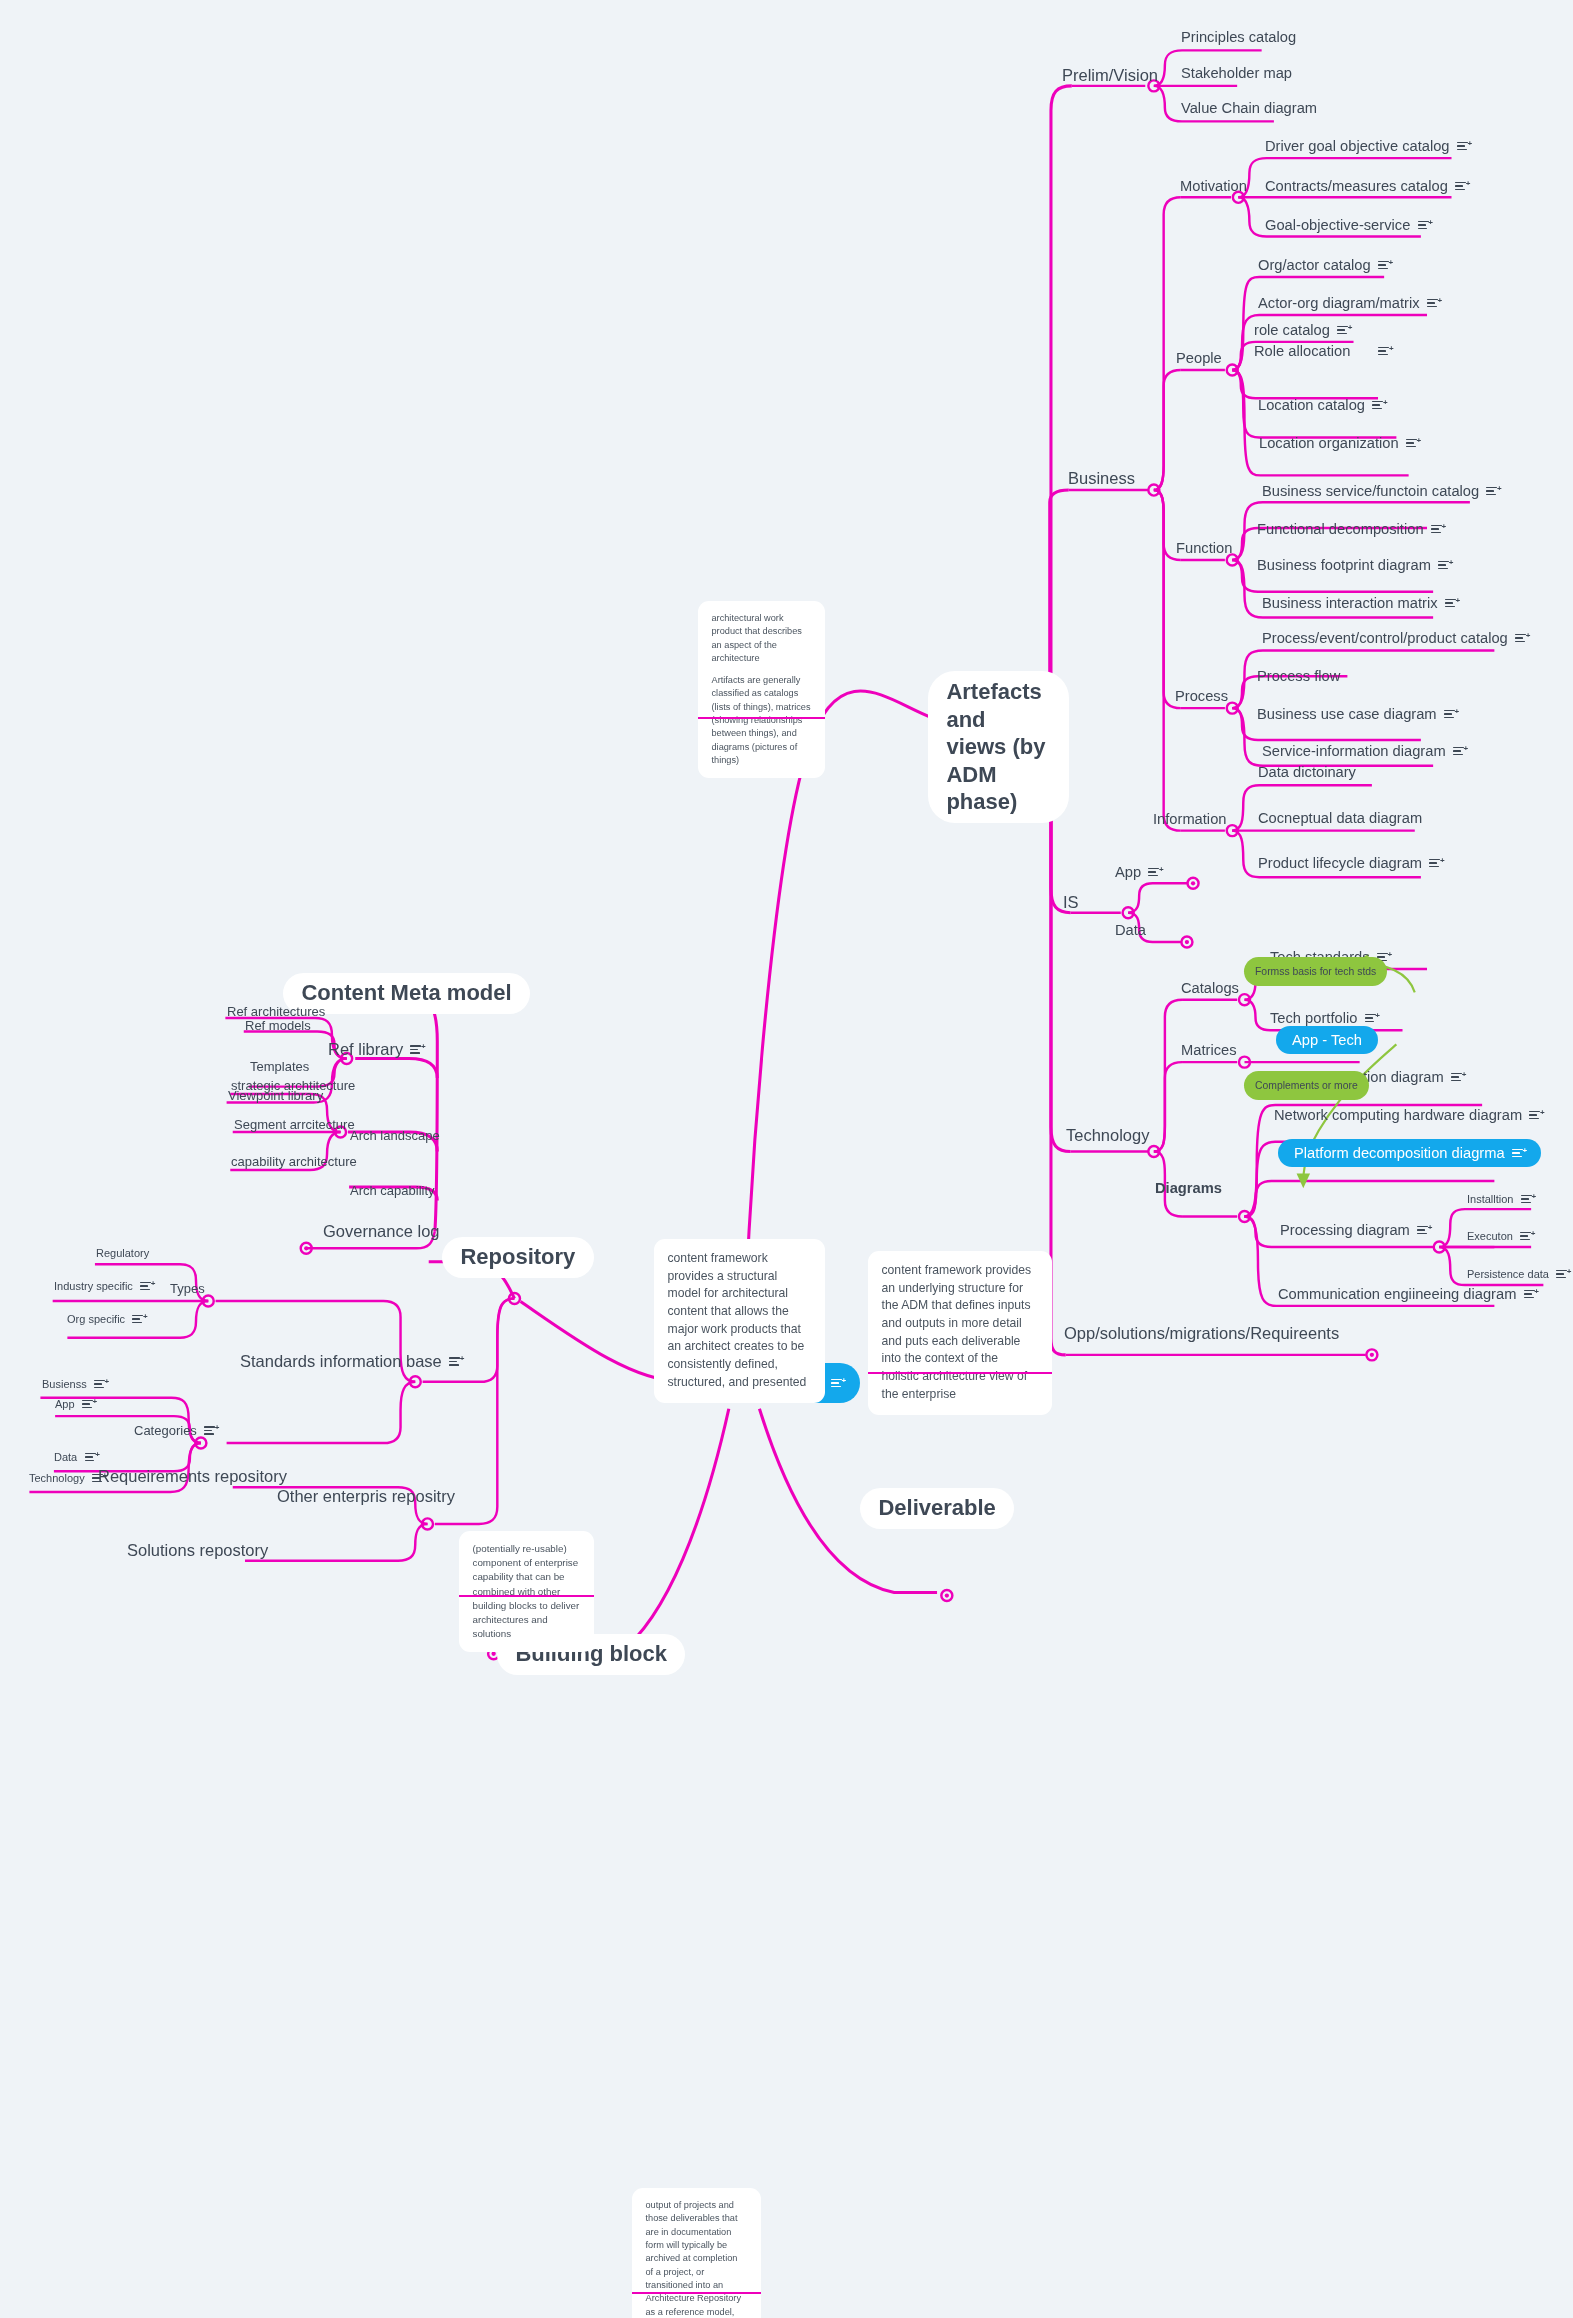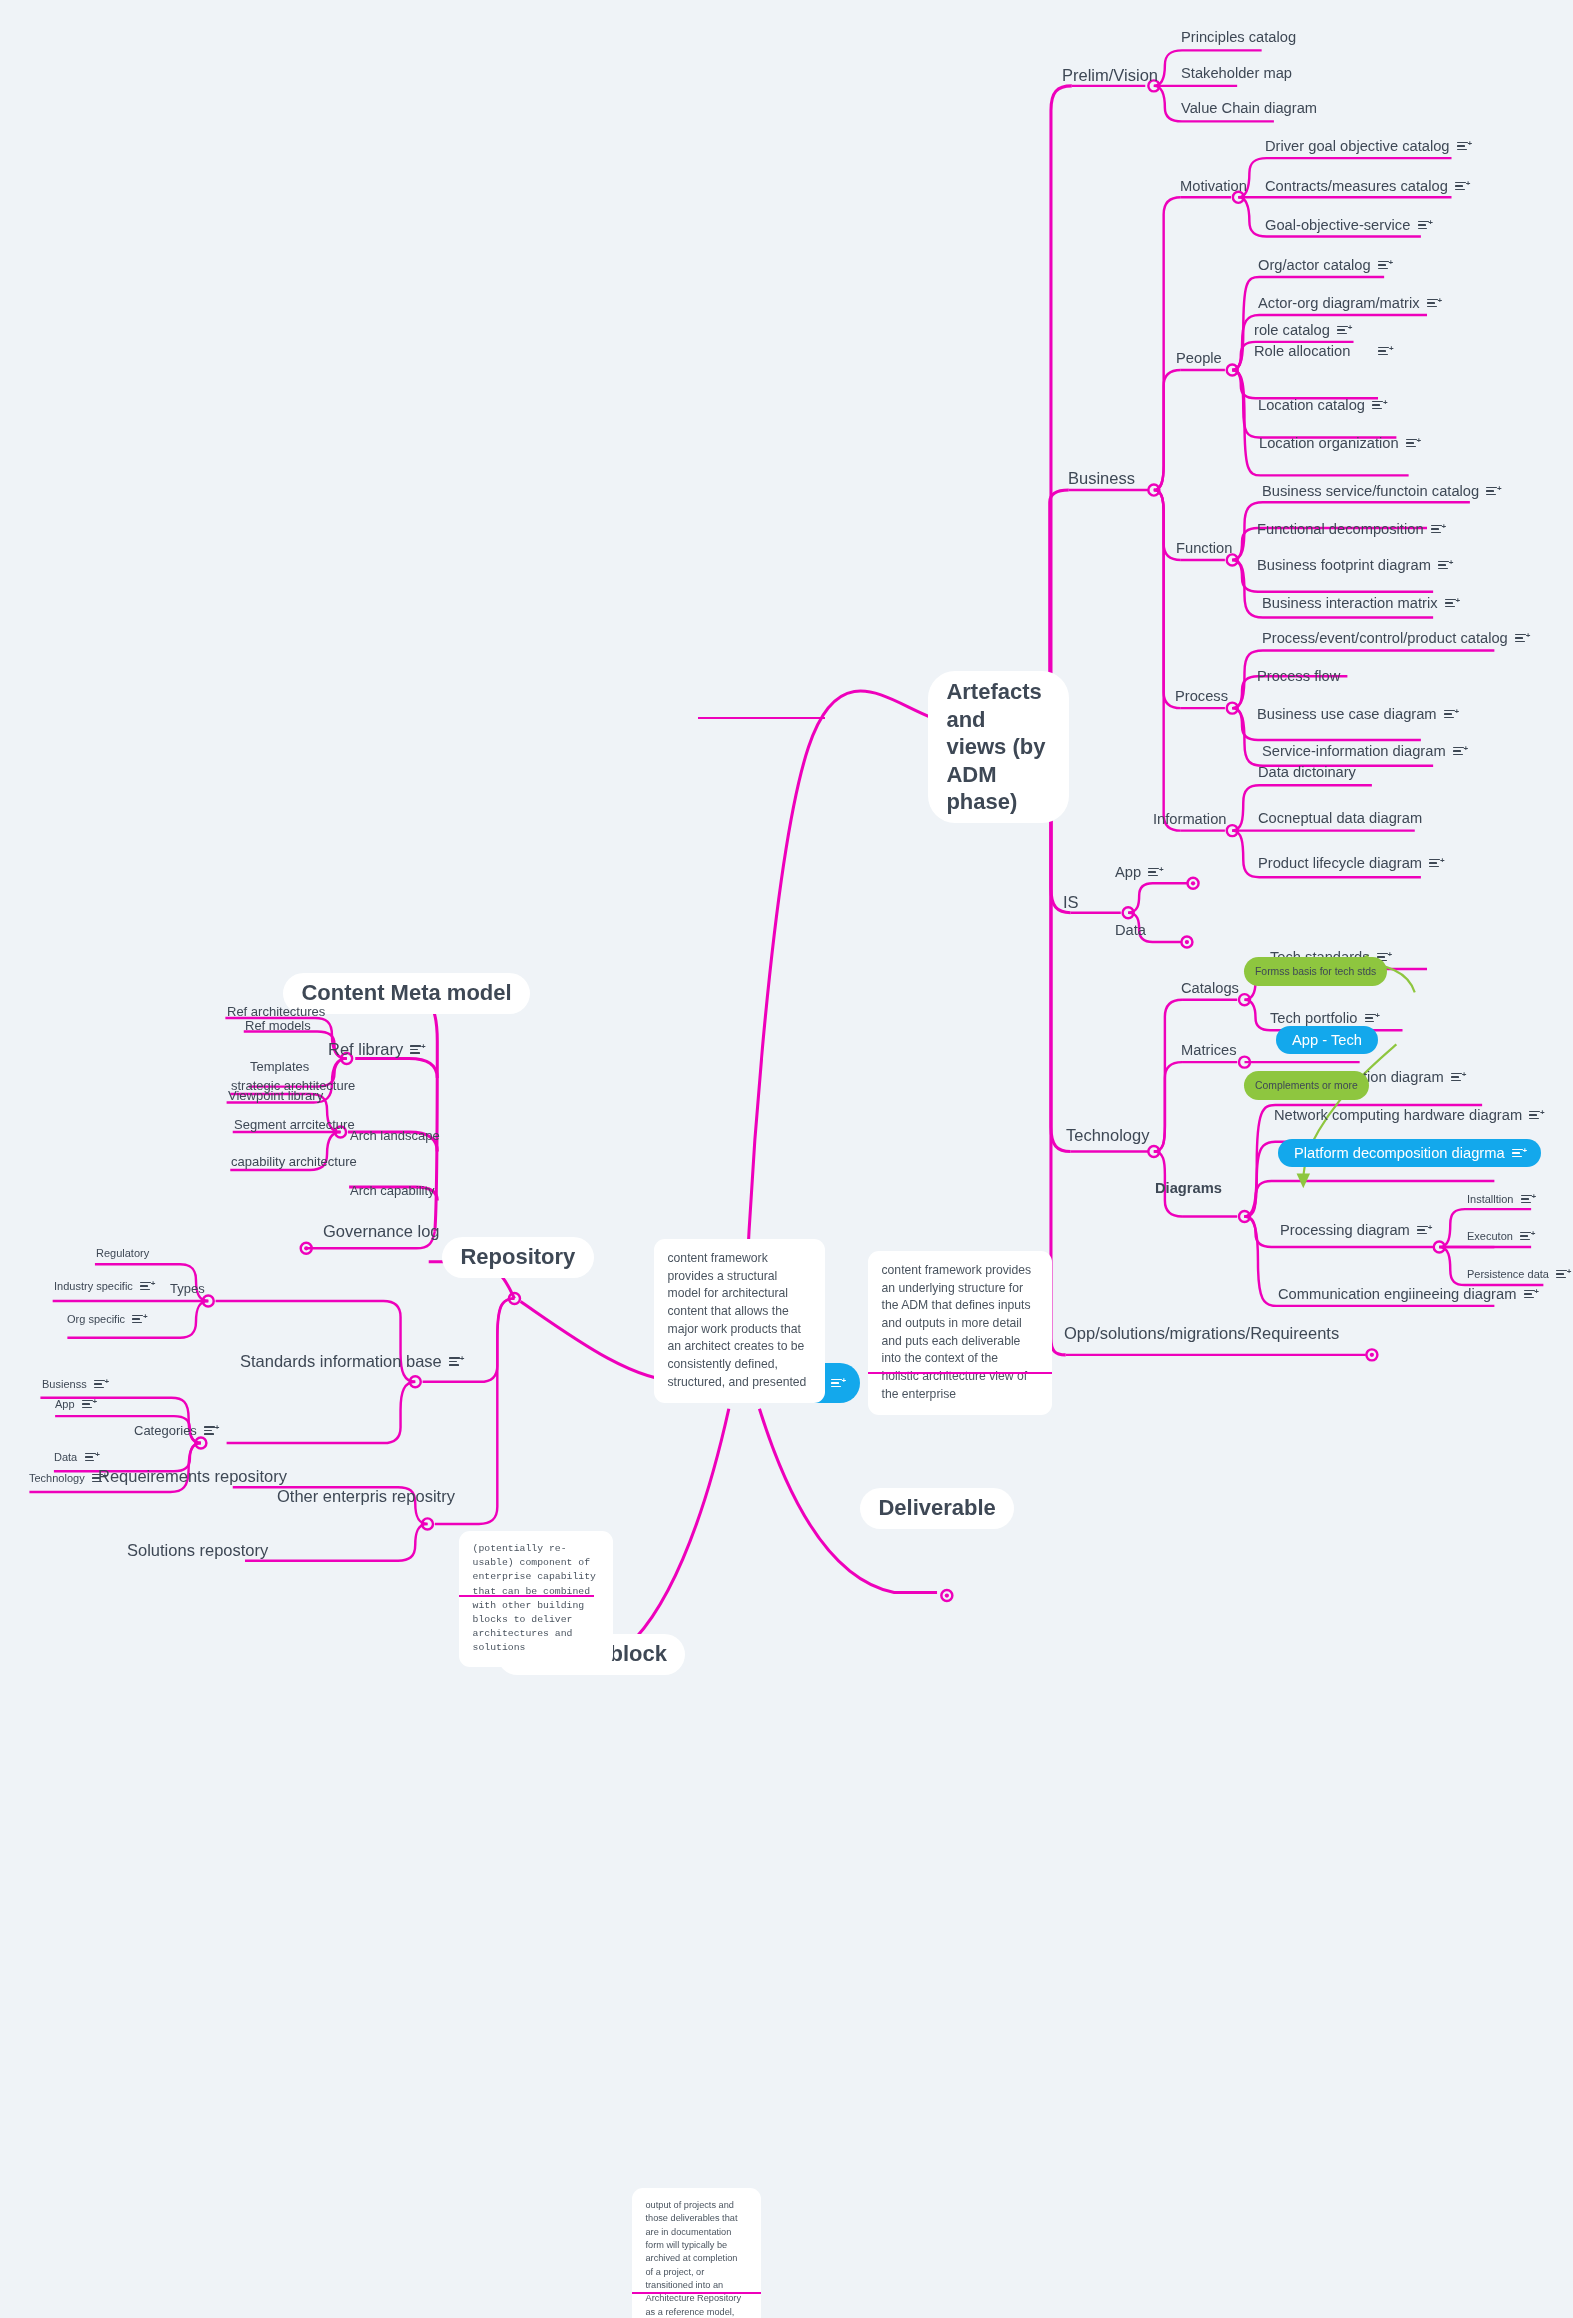--- a/index.html
+++ b/index.html
@@ -701,32 +701,36 @@
 <div class="node s-l1" style="left:277px;top:1487px;">
   <span class="lbl">Other enterpris repositry</span>
 </div>
 <div class="node s-l1" style="left:98px;top:1467px;">
   <span class="lbl">Requeirements repository</span>
 </div>
 <div class="node s-l1" style="left:127px;top:1541px;">
   <span class="lbl">Solutions repostory</span>
 </div>
 
+<div class="note s-xs" style="left:698px;top:601px;width:127px;font-size:9.2px;">
+  <p>architectural work product that describes an aspect of the architecture</p>
+  <p>Artifacts are generally classified as catalogs (lists of things), matrices (showing relationships between things), and diagrams (pictures of things)</p>
+</div>
 <div class="note-ul" style="left:698px;top:717px;width:127px;"></div>
 
 <div class="note" style="left:654px;top:1239px;width:171px;font-size:12.2px;">
   <p>content framework provides a structural model for architectural content that allows the major work products that an architect creates to be consistently defined, structured, and presented</p>
 </div>
 
 <div class="note" style="left:868px;top:1251px;width:184px;font-size:12.2px;">
   <p>content framework provides an underlying structure for the ADM that defines inputs and outputs in more detail and puts each deliverable into the context of the holistic architecture view of the enterprise</p>
 </div>
 <div class="note-ul" style="left:868px;top:1372px;width:184px;"></div>
 
-<div class="note" style="left:459px;top:1531px;width:154px;font-size:9.8px;font-family:Liberation Mono, monospace;">
+<div class="note" style="left:459px;top:1531px;width:135px;font-size:9.8px;">
   <p>(potentially re-usable) component of enterprise capability that can be combined with other building blocks to deliver architectures and solutions</p>
 </div>
 <div class="note-ul" style="left:459px;top:1595px;width:135px;"></div>
 
 <div class="note" style="left:632px;top:2188px;width:129px;font-size:9.2px;">
   <p>output of projects and those deliverables that are in documentation form will typically be archived at completion of a project, or transitioned into an Architecture Repository as a reference model, standard, or snapshot of the Architecture Landscape</p>
 </div>
 <div class="note-ul" style="left:632px;top:2292px;width:129px;"></div>
 
 </div>

